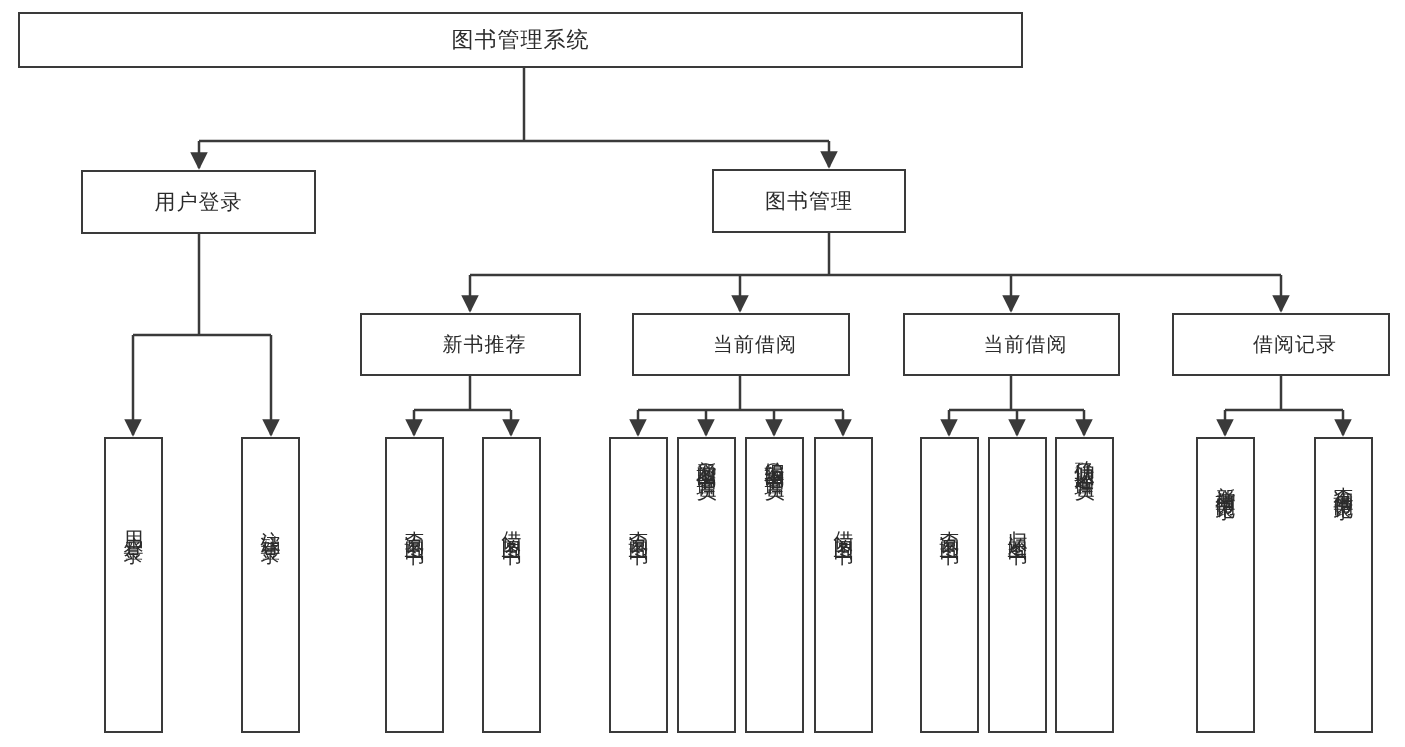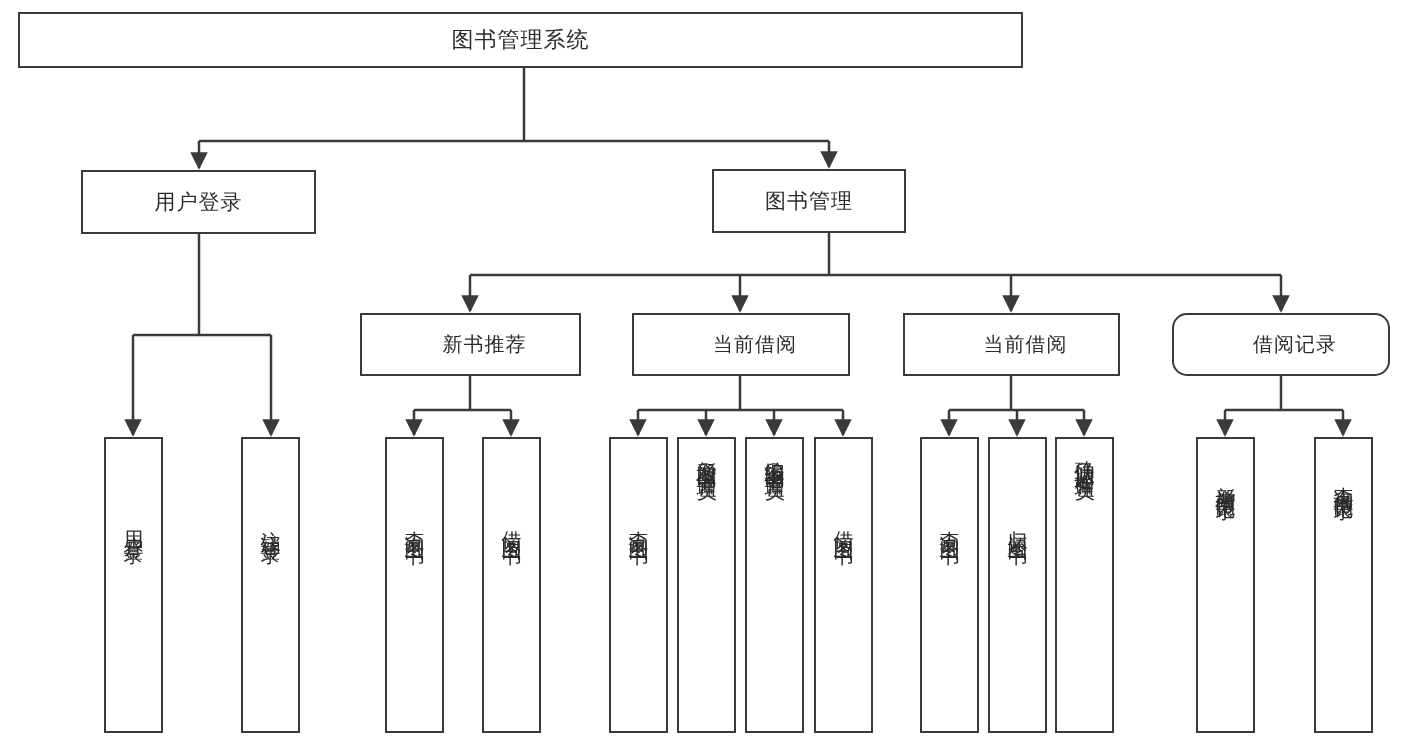--- a/index.html
+++ b/index.html
@@ -143,21 +143,21 @@
 
   <div class="node lvl3" style="left:360px; top:313px; width:221px; height:63px;">
     <span class="label">新书推荐</span>
   </div>
   <div class="node lvl3" style="left:632px; top:313px; width:218px; height:63px;">
     <span class="label">当前借阅</span>
   </div>
   <div class="node lvl3" style="left:903px; top:313px; width:217px; height:63px;">
     <span class="label">当前借阅</span>
   </div>
-  <div class="node lvl3" style="left:1172px; top:313px; width:218px; height:63px;border-radius:15px;">
+  <div class="node lvl3" style="left:1172px; top:313px; width:218px; height:63px;">
     <span class="label">借阅记录</span>
   </div>
 
   <div class="node leaf" style="left:104px; top:437px; width:59px; height:296px; padding-top:76px;">
     <span class="label">用户登录</span>
   </div>
   <div class="node leaf" style="left:241px; top:437px; width:59px; height:296px; padding-top:76px;">
     <span class="label">注销登录</span>
   </div>
 

